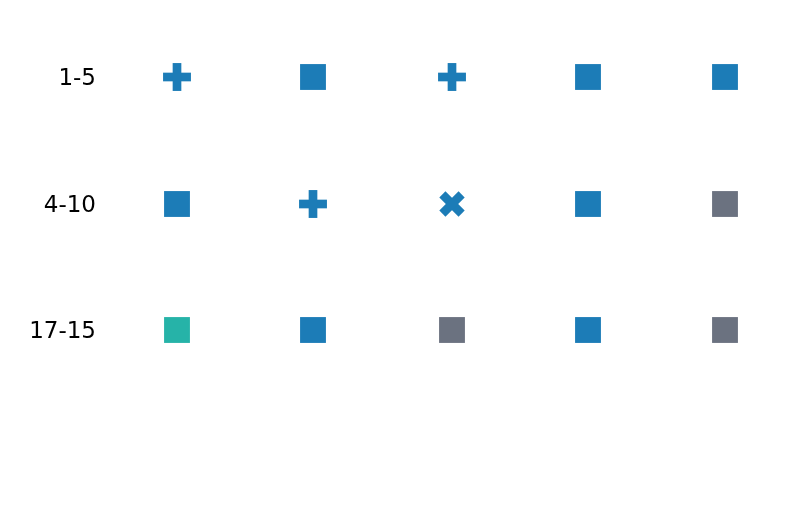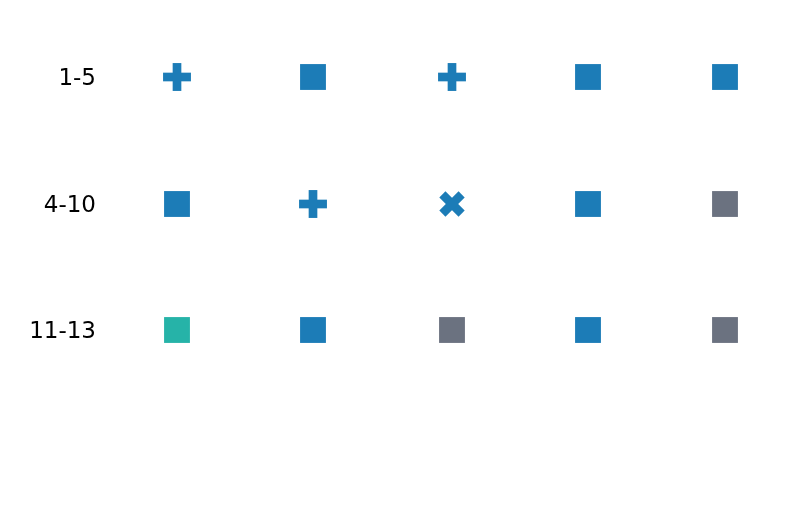--- a/index.html
+++ b/index.html
@@ -127,21 +127,21 @@
         <svg viewBox="0 0 34 34">
           <rect x="4.08" y="4.08" width="25.84" height="25.84" fill="#1c7cb7"></rect>
         </svg>
       </div>
       <div class="marker" style="left: 725px; top: 204px;">
         <svg viewBox="0 0 34 34">
           <rect x="4.08" y="4.08" width="25.84" height="25.84" fill="#6b7280"></rect>
         </svg>
       </div>
       <div class="row-label-box" style="top: 330px;">
-        <div class="row-label">11-13</div>
+        <div class="row-label">17-15</div>
       </div>
       <div class="marker" style="left: 177px; top: 330px;">
         <svg viewBox="0 0 34 34">
           <rect x="4.08" y="4.08" width="25.84" height="25.84" fill="#26b3a8"></rect>
         </svg>
       </div>
       <div class="marker" style="left: 313px; top: 330px;">
         <svg viewBox="0 0 34 34">
           <rect x="4.08" y="4.08" width="25.84" height="25.84" fill="#1c7cb7"></rect>
         </svg>

